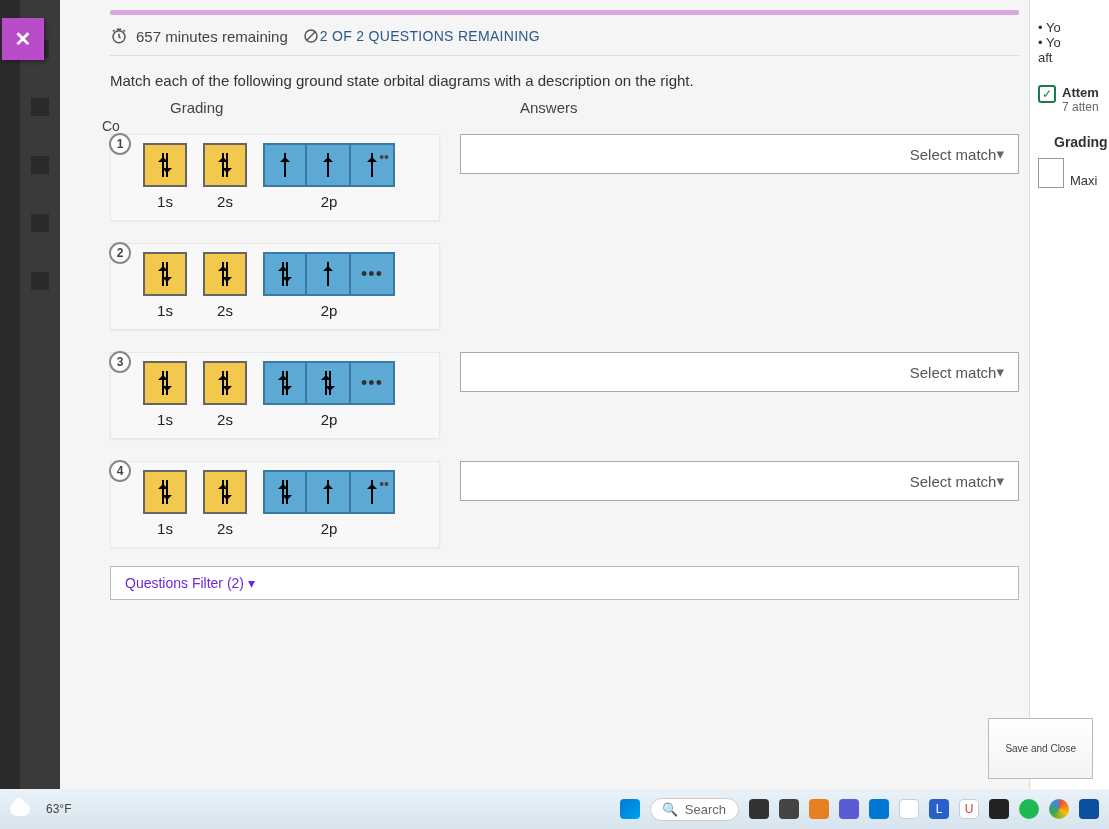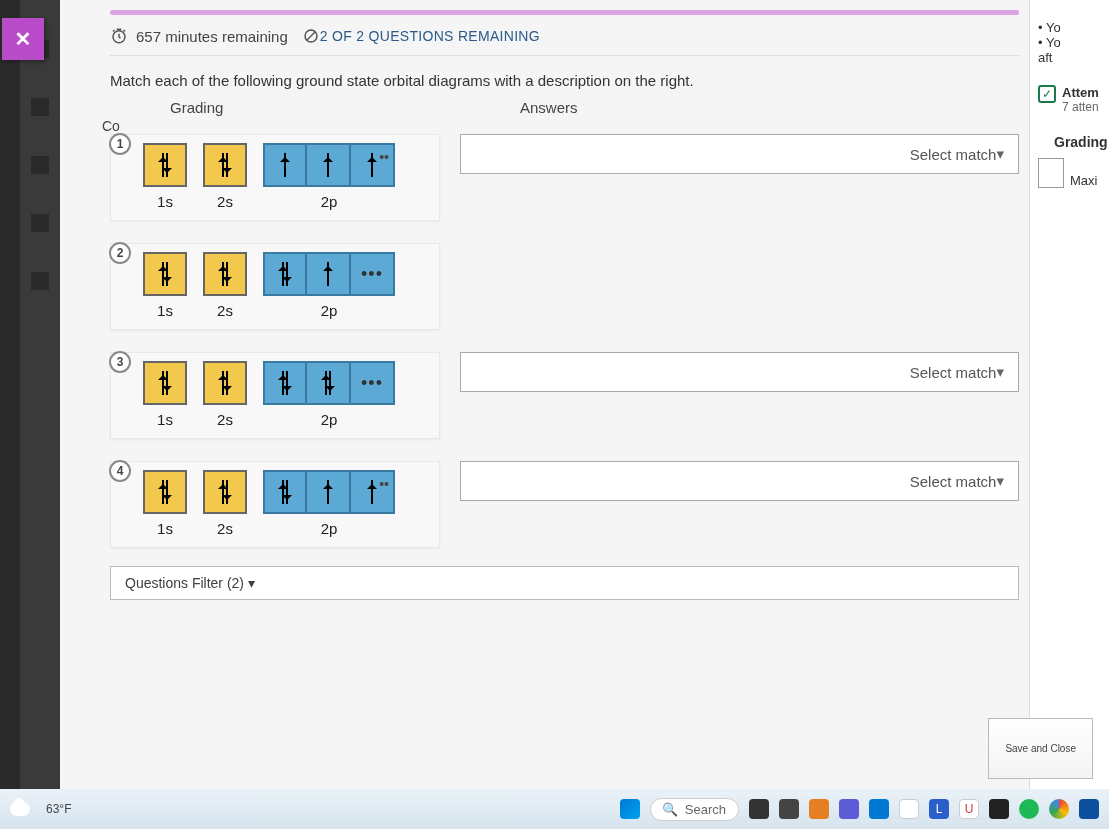--- a/index.html
+++ b/index.html
@@ -44,21 +44,21 @@
 .arrow-up::before{content:"";position:absolute;top:-1px;left:-4px;border:5px solid transparent;border-bottom-color:#000}
 .arrow-down{width:2px;height:24px;background:#000;position:relative;display:inline-block}
 .arrow-down::before{content:"";position:absolute;bottom:-1px;left:-4px;border:5px solid transparent;border-top-color:#000}
 .dots{font-size:18px;color:#333;letter-spacing:1px}
 .dotsr{font-size:14px;color:#444;position:absolute;top:4px;right:4px}
 .answer-col{flex:1;min-width:0}
 .select-box{border:1px solid #aaa;background:#fff;padding:10px 14px;display:flex;justify-content:flex-end;align-items:center;cursor:pointer;font-size:15px;color:#555}
 .select-box .caret{color:#666}
 .dropdown-open{border:1px solid #aaa;background:#fff;margin-top:0}
 .dropdown-open .opt{padding:16px 18px;font-size:15px;color:#333;cursor:pointer}
-.filter-btn{display:inline-flex;align-items:center;gap:4px;border:1px solid #bbb;background:#fff;padding:8px 14px;font-size:14px;color:#404040;cursor:pointer;margin-top:18px}
+.filter-btn{display:inline-flex;align-items:center;gap:4px;border:1px solid #bbb;background:#fff;padding:8px 14px;font-size:14px;color:#6d28d9;cursor:pointer;margin-top:18px}
 .bottom-bar{position:absolute;bottom:0;right:0;padding:10px 16px}
 .save-close{border:1px solid #bbb;background:linear-gradient(#fff,#f3f3f3);padding:24px 16px;font-size:10px;color:#444;cursor:pointer}
 .taskbar{position:absolute;left:0;right:0;bottom:0;height:40px;background:linear-gradient(#eaf2f8,#d6e4ee);display:flex;align-items:center;padding:0 10px;gap:10px;font-size:12px;color:#444}
 .taskbar .weather{display:flex;align-items:center;gap:16px}
 .taskbar .cloud{width:20px;height:14px;background:#fff;border-radius:8px;position:relative}
 .taskbar .cloud::before{content:"";position:absolute;width:10px;height:10px;background:#fff;border-radius:50%;top:-4px;left:4px}
 .taskbar .spacer{flex:1}
 .taskbar .search-pill{display:flex;align-items:center;gap:6px;background:#fff;border:1px solid #ccc;border-radius:16px;padding:3px 12px;font-size:13px;color:#666}
 .taskbar .tray{display:flex;gap:10px;align-items:center}
 .taskbar .ico{width:20px;height:20px;border-radius:4px;display:flex;align-items:center;justify-content:center;font-size:12px}

